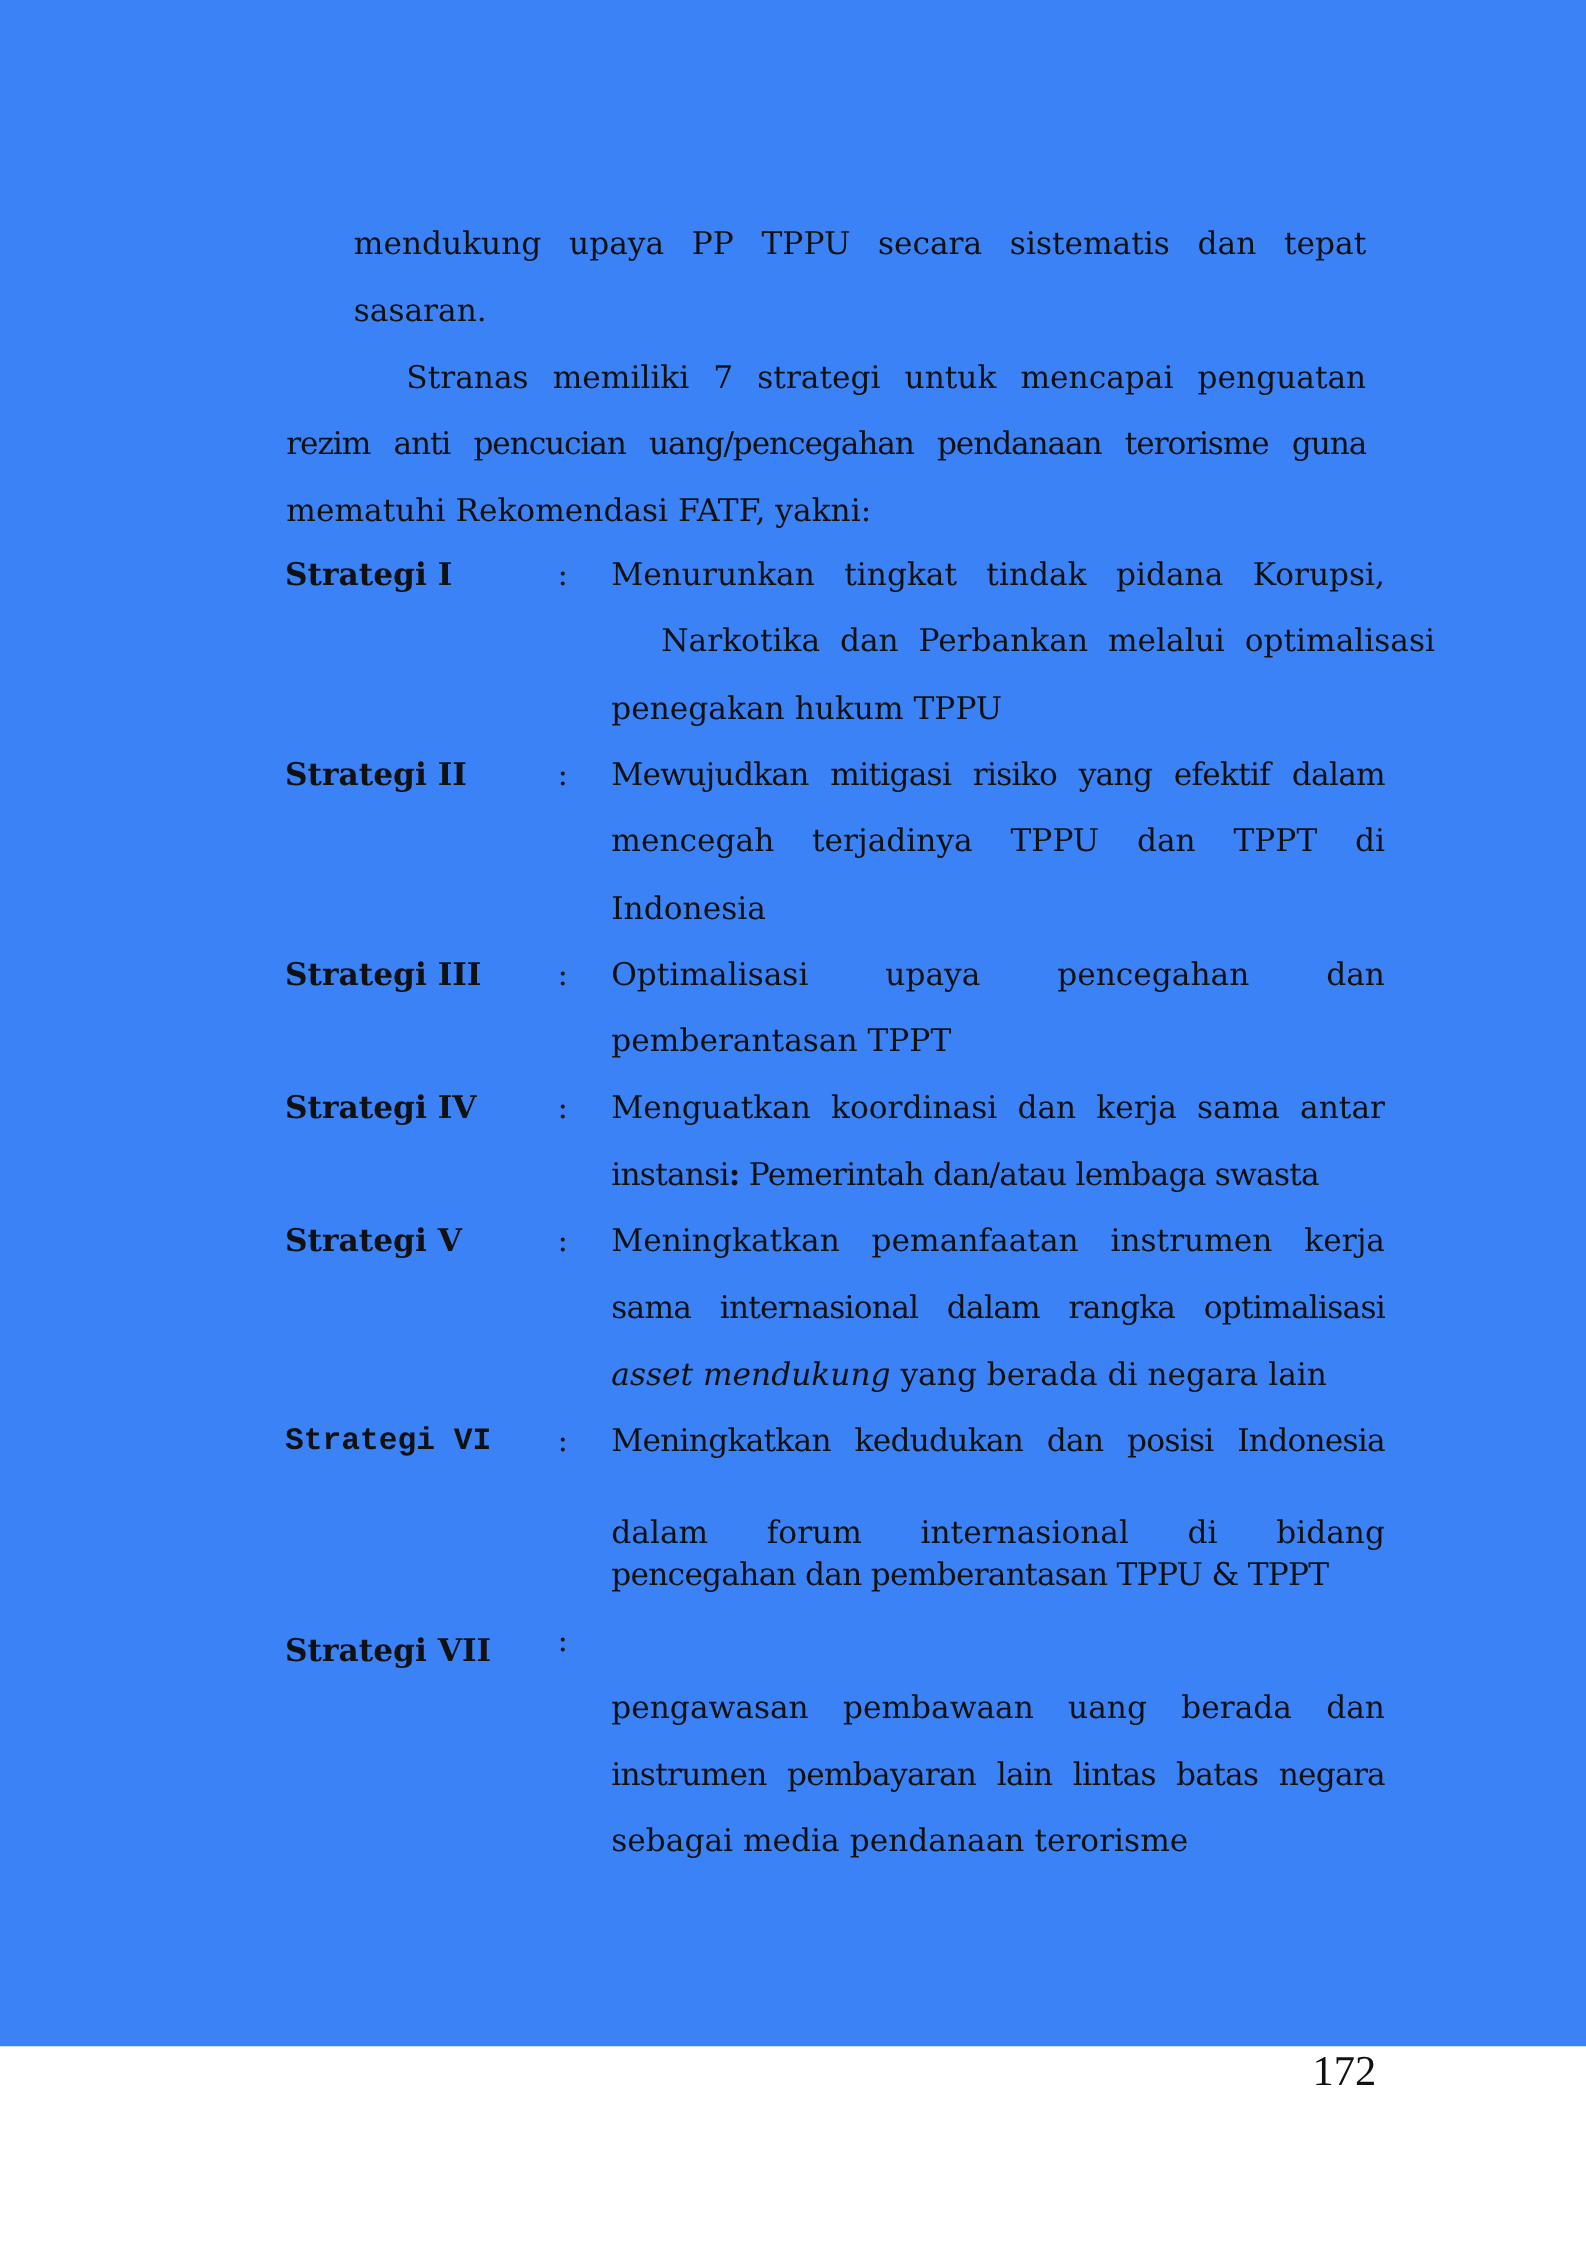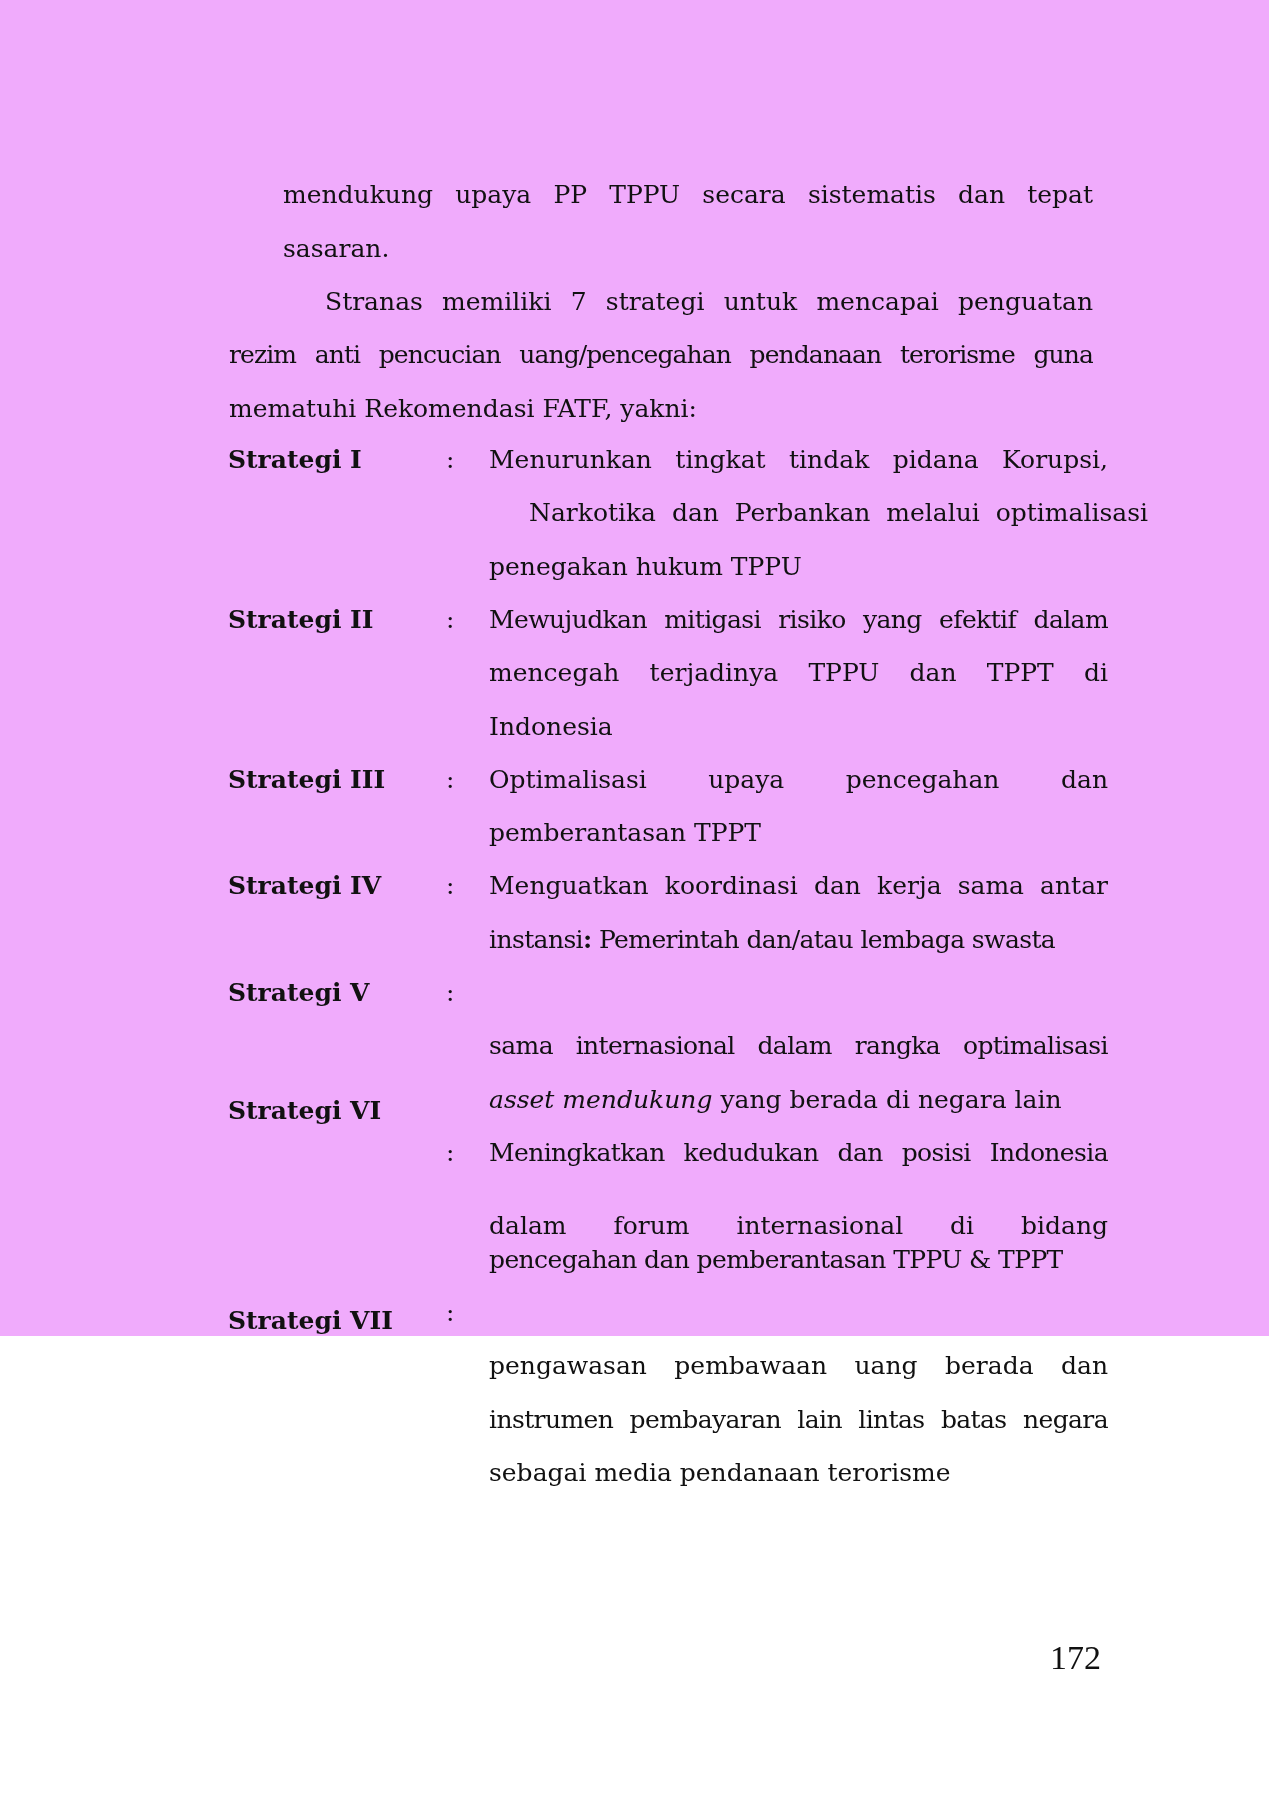--- a/index.html
+++ b/index.html
@@ -12,22 +12,22 @@
       height: 1800px;
       position: relative;
       overflow: hidden;
       color: #111111;
       font-family: "DejaVu Serif", "Liberation Serif", serif;
     }
     .page {
       position: absolute;
       left: 0; top: 0;
       width: 1269px;
-      height: 1336px;
-      background: #f0abfc;
+      height: 1637px;
+      background: #3b82f6;
     }
     .line {
       position: absolute;
       white-space: nowrap;
       font-size: 25px;
       line-height: 30px;
       height: 30px;
     }
     .just {
       text-align: justify;
@@ -113,24 +113,25 @@
   <div class="line just desc" style="top:765px;">Optimalisasi upaya pencegahan dan</div>
   <div class="line desc" style="top:818px;">pemberantasan TPPT</div>
 
   <div class="label" style="top:871px;">Strategi IV</div>
   <div class="colon" style="top:871px;">:</div>
   <div class="line just desc" style="top:871px;">Menguatkan koordinasi dan kerja sama antar</div>
   <div class="line desc desc-cond" style="top:925px;"><span>instansi</span><b class="inline-bold">:</b> <span>Pemerintah dan/atau lembaga swasta</span></div>
 
   <div class="label" style="top:978px;">Strategi V</div>
   <div class="colon" style="top:978px;">:</div>
+  <div class="line just desc" style="top:978px;">Meningkatkan pemanfaatan instrumen kerja</div>
   <div class="line just desc desc-cond" style="top:1031px;">sama internasional dalam rangka optimalisasi</div>
   <div class="line desc" style="top:1085px;"><em>asset mendukung</em> <span>yang berada di negara lain</span></div>
 
-  <div class="label" style="top:1096px;">Strategi VI</div>
+  <div class="label" style="top:1138px;font-family:Liberation Mono, monospace;">Strategi VI</div>
   <div class="colon" style="top:1138px;">:</div>
   <div class="line just desc desc-cond" style="top:1138px;">Meningkatkan kedudukan dan posisi Indonesia</div>
   <div class="line just desc" style="top:1191px;margin-top:20px;">dalam forum internasional di bidang</div>
   <div class="line desc desc-cond" style="top:1245px;">pencegahan dan pemberantasan TPPU &amp; TPPT</div>
 
   <div class="label" style="top:1306px;">Strategi VII</div>
   <div class="colon" style="top:1298px;">:</div>
   <div class="line just desc" style="top:1351px;">pengawasan pembawaan uang berada dan</div>
   <div class="line just desc desc-cond" style="top:1405px;">instrumen pembayaran lain lintas batas negara</div>
   <div class="line desc" style="top:1458px;">sebagai media pendanaan terorisme</div>

